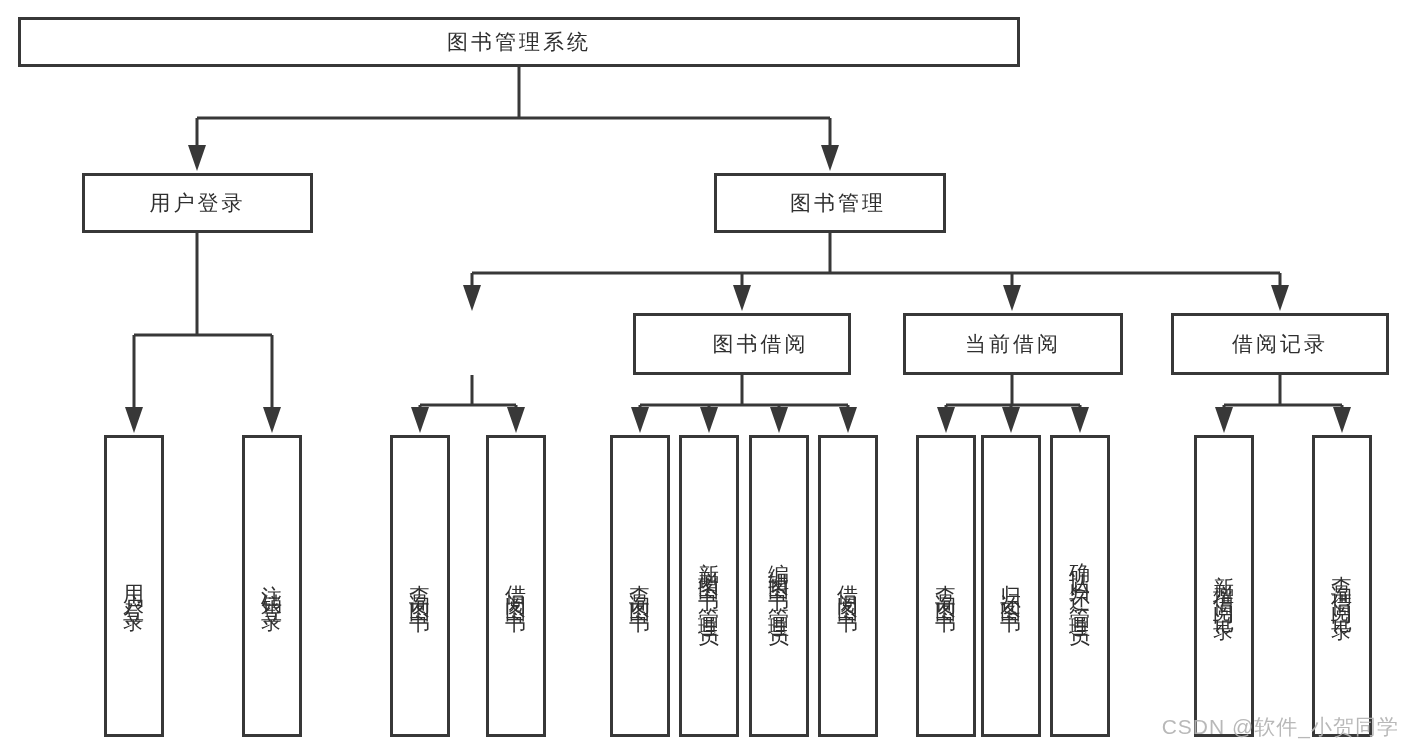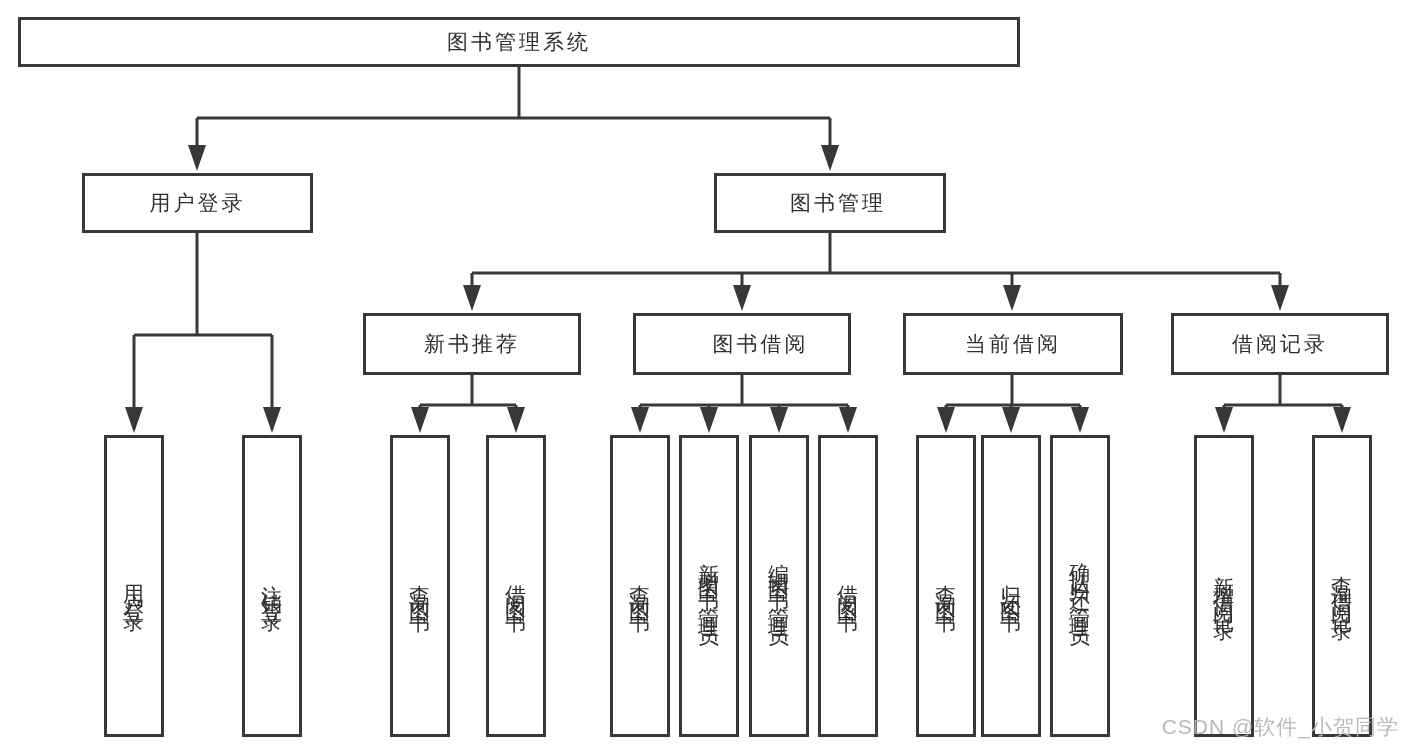--- a/index.html
+++ b/index.html
@@ -99,23 +99,20 @@
     <span>图书管理系统</span>
   </div>
 
   <div class="hbox" style="left:82px;top:173px;width:231px;height:60px;">
     <span>用户登录</span>
   </div>
   <div class="hbox" style="left:714px;top:173px;width:232px;height:60px;padding-left:16px;">
     <span>图书管理</span>
   </div>
 
-  <div class="hbox" style="left:363px;top:313px;width:218px;height:62px;">
-    <span>新书推荐</span>
-  </div>
   <div class="hbox" style="left:633px;top:313px;width:218px;height:62px;padding-left:37px;">
     <span>图书借阅</span>
   </div>
   <div class="hbox" style="left:903px;top:313px;width:220px;height:62px;">
     <span>当前借阅</span>
   </div>
   <div class="hbox" style="left:1171px;top:313px;width:218px;height:62px;">
     <span>借阅记录</span>
   </div>
 

